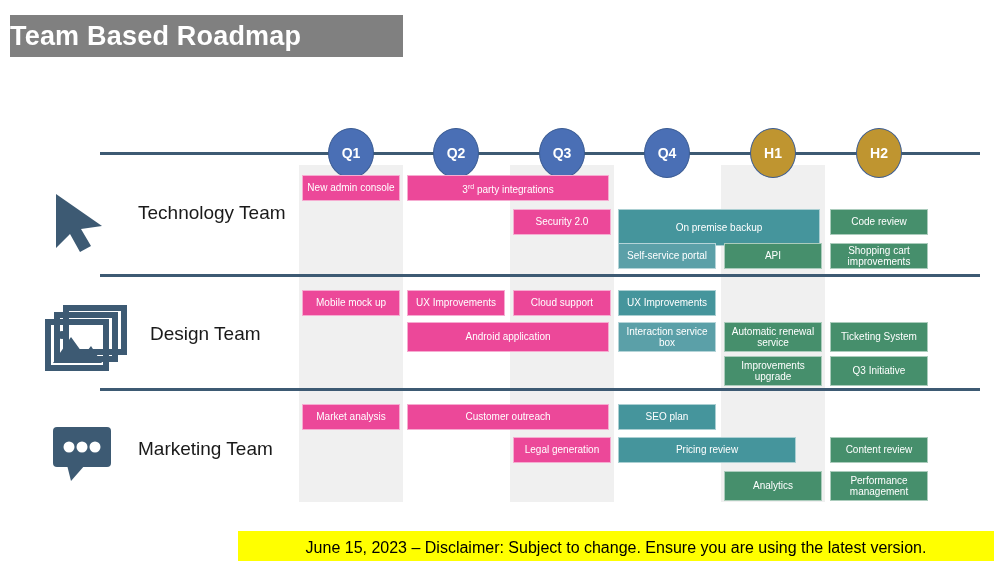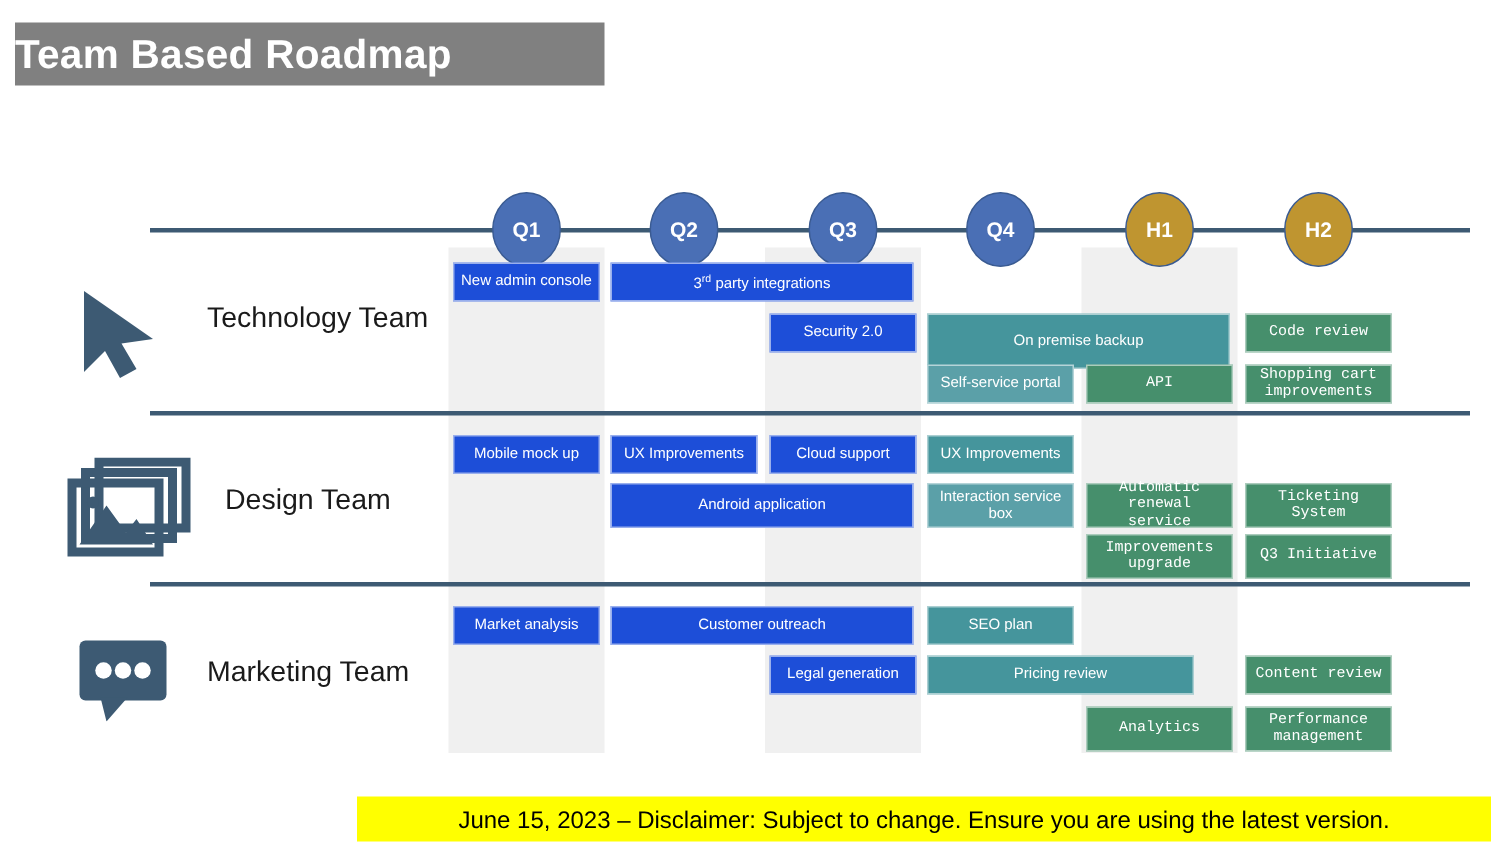--- a/index.html
+++ b/index.html
@@ -53,24 +53,24 @@
   .team-icon{position:absolute;}
 
   
   .bar{
     position:absolute;height:26px;box-sizing:border-box;
     display:flex;align-items:center;justify-content:center;
     text-align:center;color:#ffffff;font-size:10px;
     line-height:11.5px;padding:0 4px;
     border:1px solid rgba(255,255,255,.55);
   }
-  .bar.blue{background:#1d4ed8;align-items:center;}
+  .bar.blue{background:#ec4899;align-items:center;}
   .bar.teal{background:#45959c;}
   .bar.teal-lt{background:#5ba0a8;}
-  .bar.green{background:#468f6c;font-family:Liberation Mono, monospace;}
+  .bar.green{background:#468f6c;}
   sup{font-size:7px;vertical-align:super;}
 
   
   .footer{
     position:absolute;left:238px;top:531px;width:756px;height:34px;
     background:#ffff00;display:flex;align-items:center;justify-content:center;
   }
   .footer .footer-text{
     color:#000000;font-size:16px;white-space:nowrap;
   }

